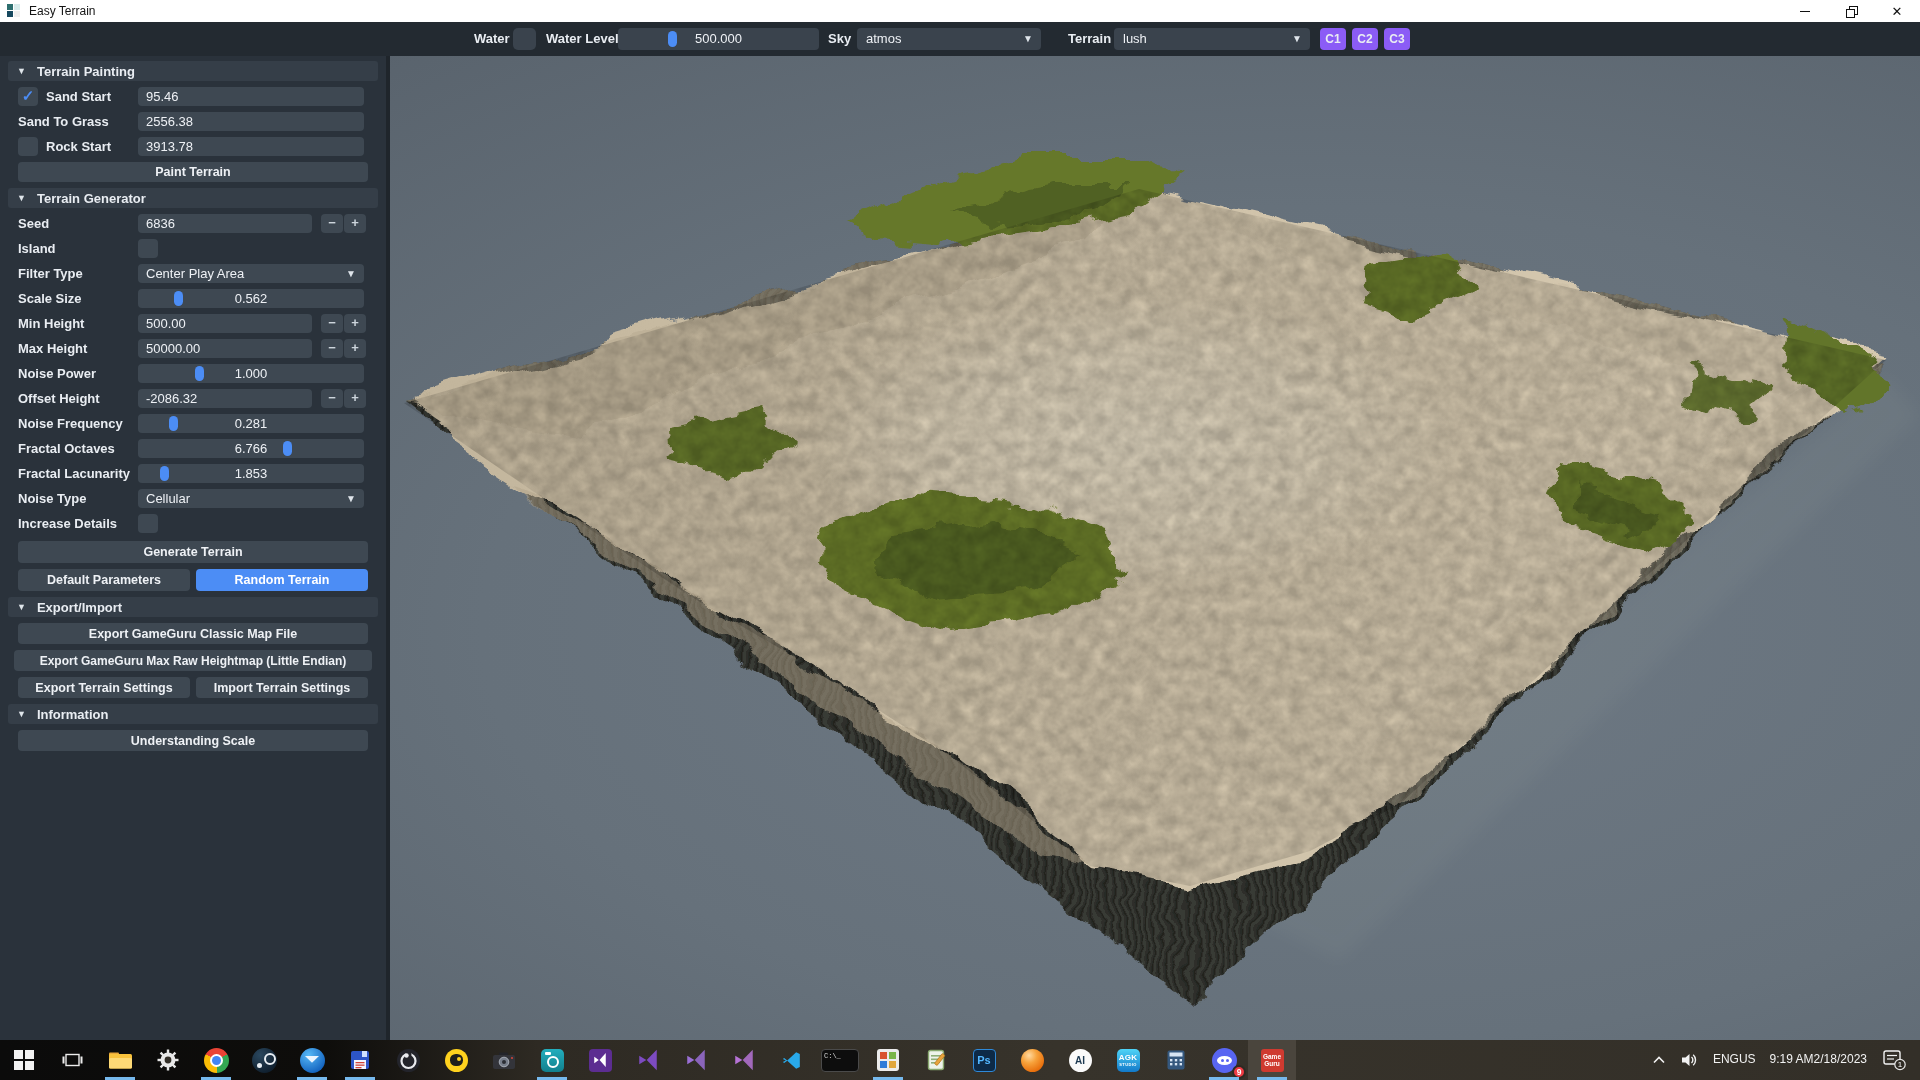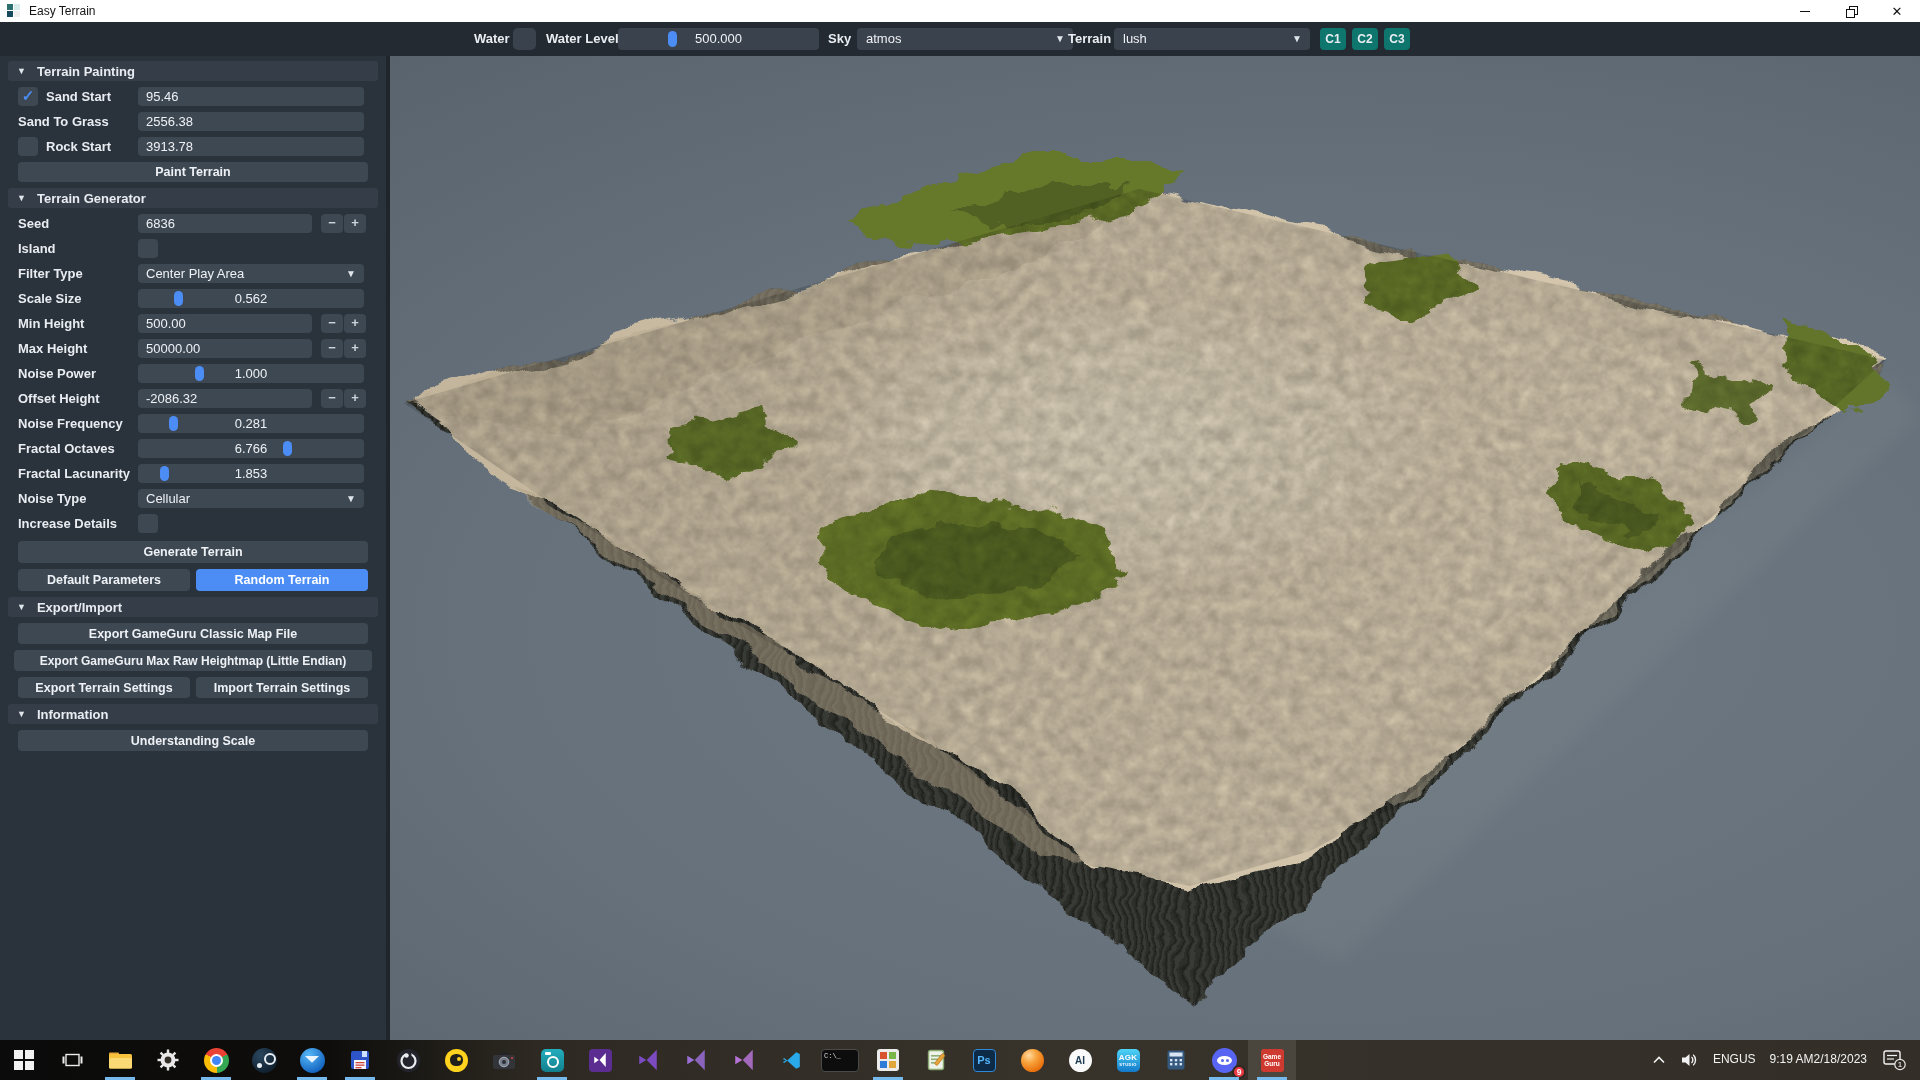--- a/index.html
+++ b/index.html
@@ -25,21 +25,21 @@
   
   .toolbar{position:absolute;top:22px;left:0;width:1920px;height:34px;background:#232a31;}
   .toolbar .tlabel{position:absolute;top:0;line-height:34px;font-size:13px;font-weight:bold;color:#e9edf2;}
   .tb-check{position:absolute;left:513px;top:6px;width:23px;height:22px;background:#3a434d;border-radius:5px;}
   .tb-track{position:absolute;left:618px;top:6px;width:201px;height:22px;background:#3a434d;border-radius:4px;}
   .tb-track .handle{position:absolute;top:3px;width:9px;height:16px;border-radius:5px;background:#4c8df5;}
   .tb-track .sval{position:absolute;left:0;right:0;text-align:center;line-height:22px;font-size:13px;color:#eef1f5;}
   .tb-dd{position:absolute;top:6px;height:22px;background:#3a434d;border-radius:4px;font-size:13px;color:#eef1f5;
     padding-left:9px;line-height:22px;}
   .tb-dd .arrow{position:absolute;right:8px;top:0;line-height:22px;font-size:10px;color:#dfe5eb;}
-  .tb-c{position:absolute;top:6px;width:26px;height:22px;background:#0f766e;border-radius:4px;text-align:center;
+  .tb-c{position:absolute;top:6px;width:26px;height:22px;background:#8b5cf6;border-radius:4px;text-align:center;
     line-height:22px;font-size:12px;font-weight:bold;color:#e9edf2;}
   
   .sidebar{position:absolute;left:0;top:56px;width:386px;bottom:40px;background:#2a323b;padding-top:5px;}
   .divider{position:absolute;left:386px;top:56px;width:4px;bottom:40px;background:#1f252b;}
   .sec-head{height:20px;margin:0 8px 6px 8px;background:#353e48;border-radius:3px;display:flex;align-items:center;
     font-weight:bold;font-size:13px;color:#e9edf2;}
   .sec-head .tri{margin:0 11px 0 9px;font-size:9px;color:#dfe5ea;}
   .row{position:relative;height:19px;margin:0 18px 6px 18px;font-size:13px;}
   .lbl{position:absolute;left:0;top:2px;font-weight:bold;color:#e9edf2;white-space:nowrap;}
   .lbl.indent{left:28px;}
@@ -156,21 +156,21 @@
 
 <div class="toolbar">
   <span class="tlabel" style="left:474px">Water</span>
   <div class="tb-check"></div>
   <span class="tlabel" style="left:546px">Water Level</span>
   <div class="tb-track">
     <div class="handle" style="left:50px"></div>
     <div class="sval">500.000</div>
   </div>
   <span class="tlabel" style="left:828px">Sky</span>
-  <div class="tb-dd" style="left:857px;width:216px">
+  <div class="tb-dd" style="left:857px;width:184px">
     <span>atmos</span>
     <span class="arrow">▼</span>
   </div>
   <span class="tlabel" style="left:1068px">Terrain</span>
   <div class="tb-dd" style="left:1114px;width:196px">
     <span>lush</span>
     <span class="arrow">▼</span>
   </div>
   <div class="tb-c" style="left:1320px">C1</div>
   <div class="tb-c" style="left:1352px">C2</div>

